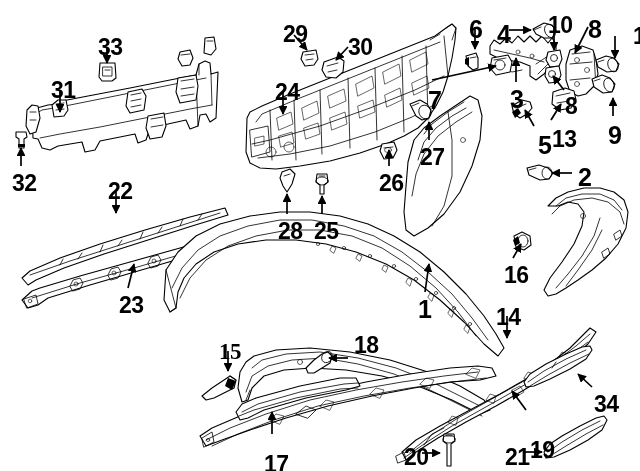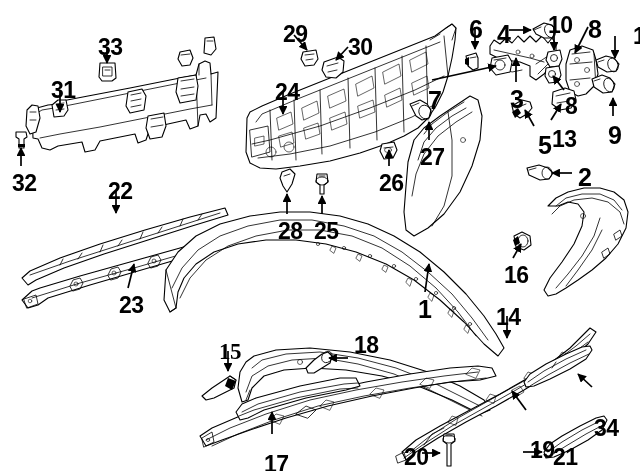--- a/index.html
+++ b/index.html
@@ -467,29 +467,29 @@
       <div class="callout lbl-sm" style="left: 548px; top: 14px;">10</div>
       <div class="callout lbl-sm" style="left: 565px; top: 95px;">8</div>
       <div class="callout lbl-sm" style="left: 552px; top: 128px;">13</div>
       <div class="callout lbl-sm" style="left: 496px; top: 306px;">14</div>
       <div class="callout lbl-sm" style="left: 219px; top: 340px; font-family: Liberation Serif, serif;">15</div>
       <div class="callout lbl-sm" style="left: 504px; top: 264px;">16</div>
       <div class="callout lbl-sm" style="left: 264px; top: 441px; margin-top: 12px;">17</div>
       <div class="callout lbl-sm" style="left: 354px; top: 334px;">18</div>
       <div class="callout lbl-sm" style="left: 530px; top: 439px;">19</div>
       <div class="callout lbl-sm" style="left: 404px; top: 446px; text-align: center;">20</div>
-      <div class="callout lbl-sm" style="left: 505px; top: 446px; margin-left: 48px;">21</div>
+      <div class="callout lbl-sm" style="left: 505px; top: 446px;">21</div>
       <div class="callout lbl-sm" style="left: 108px; top: 180px;">22</div>
       <div class="callout lbl-sm" style="left: 119px; top: 294px;">23</div>
       <div class="callout lbl-sm" style="left: 275px; top: 81px;">24</div>
       <div class="callout lbl-sm" style="left: 314px; top: 220px;">25</div>
       <div class="callout lbl-sm" style="left: 379px; top: 172px;">26</div>
       <div class="callout lbl-sm" style="left: 420px; top: 146px;">27</div>
       <div class="callout lbl-sm" style="left: 278px; top: 220px;">28</div>
       <div class="callout lbl-sm" style="left: 283px; top: 23px;">29</div>
       <div class="callout lbl-sm" style="left: 348px; top: 36px;">30</div>
       <div class="callout lbl-sm" style="left: 51px; top: 79px;">31</div>
       <div class="callout lbl-sm" style="left: 12px; top: 172px;">32</div>
       <div class="callout lbl-sm" style="left: 98px; top: 36px;">33</div>
-      <div class="callout lbl-sm" style="left: 594px; top: 393px; margin-top: 24px;">34</div>
+      <div class="callout lbl-sm" style="left: 594px; top: 393px;">34</div>
     </div>
 
 </div>
 
 </body></html>

